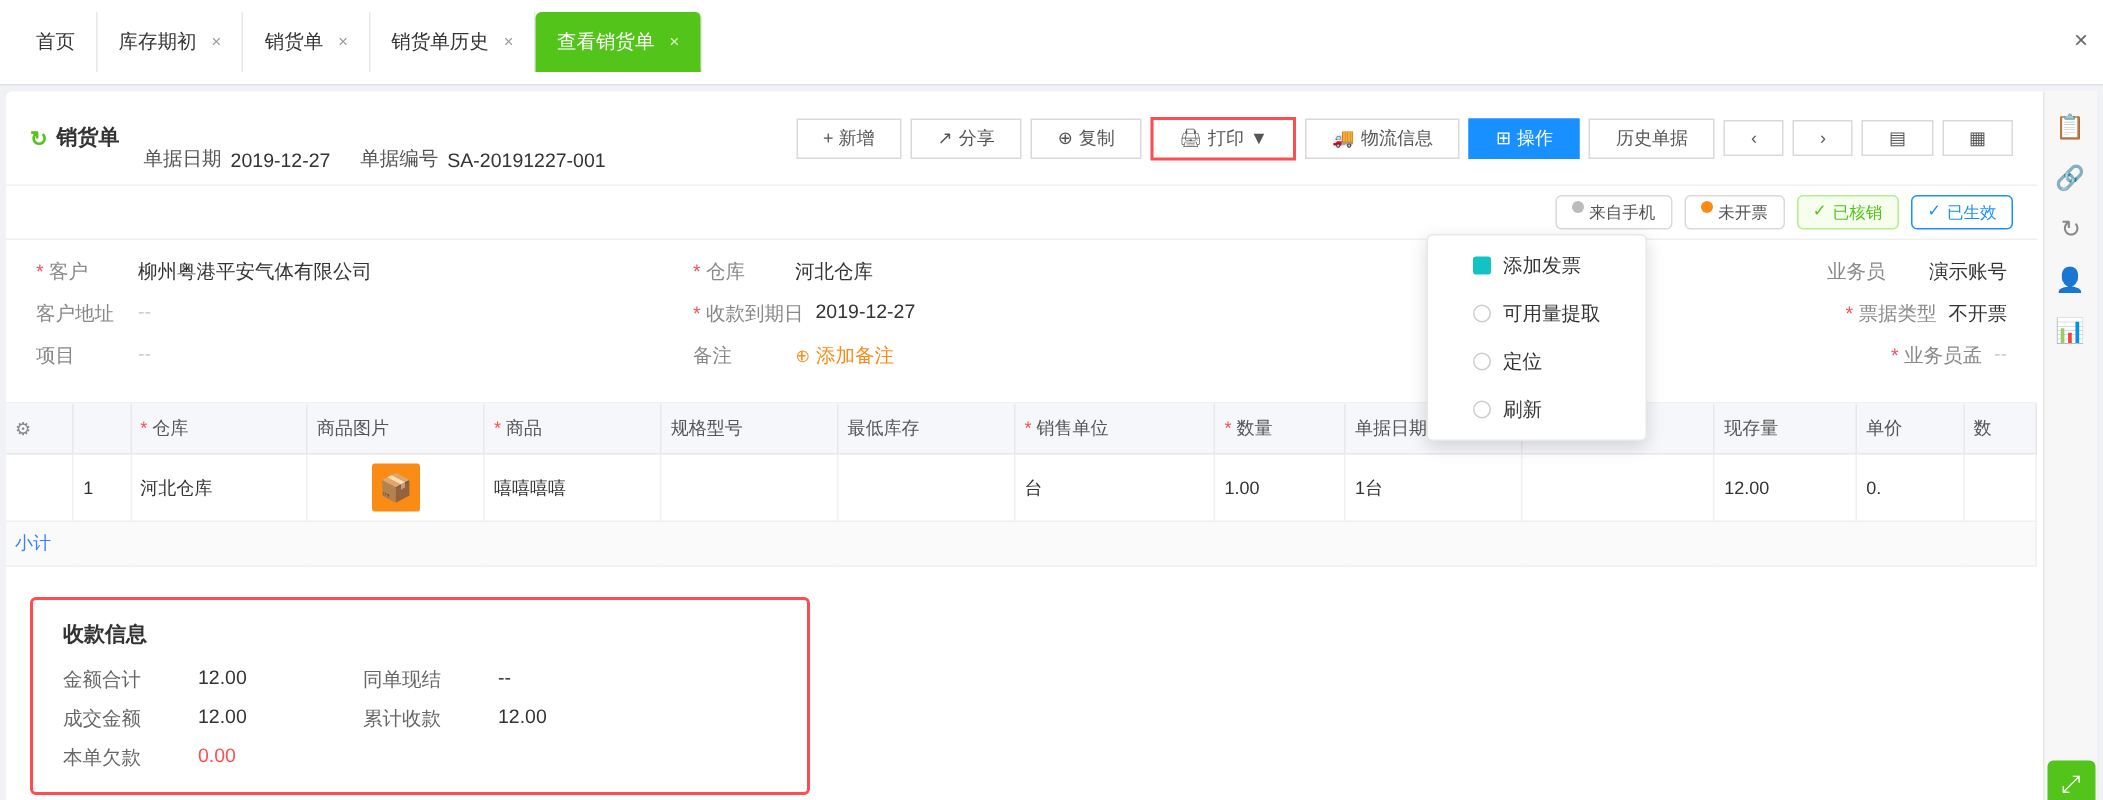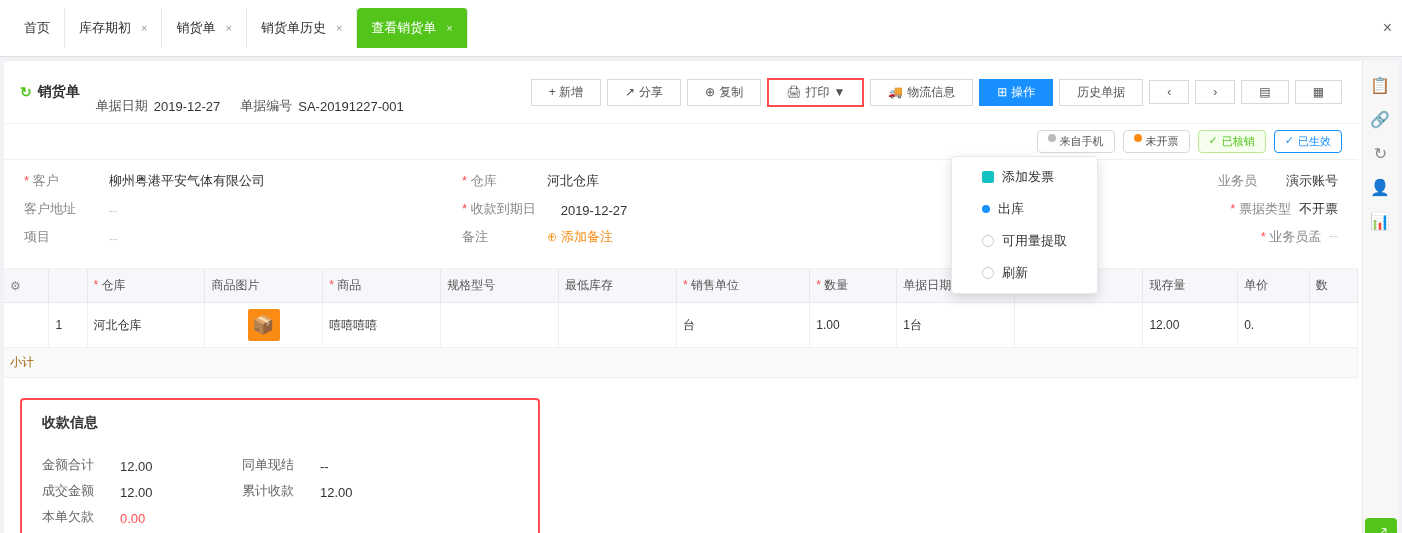--- a/index.html
+++ b/index.html
@@ -45,51 +45,51 @@
     .dot-gray { background: #bbb; }
     .dot-orange { background: #fa8c16; }
     .tag-green { background: #f6ffed; color: #52c41a; border: 1px solid #b7eb8f; }
     .tag-blue-outline { background: #fff; color: #1890ff; border: 1px solid #1890ff; }
 
     
     .form-section {
       padding: 12px 20px; border-bottom: 1px solid #f0f0f0;
     }
     .form-row { display: flex; align-items: center; margin-bottom: 10px; gap: 0; }
-    .form-field { display: flex; align-items: flex-end; flex: 1; gap: 25px; min-width: 0; }
+    .form-field { display: flex; align-items: flex-start; flex: 1; gap: 8px; min-width: 0; }
     .form-label { color: #888; white-space: nowrap; font-size: 13px; min-width: 60px; }
     .form-label.required::before { content: "* "; color: #ff4d4f; }
     .form-value { color: #333; font-size: 13px; }
     .form-value-dash { color: #ccc; }
     .business-section { display: flex; flex: 1; justify-content: flex-end; gap: 8px; }
 
     
     .table-wrap { overflow-x: auto; }
     table { width: 100%; border-collapse: collapse; font-size: 12px; }
     thead tr { background: #f5f7fa; }
     th {
       padding: 8px 6px; text-align: left; border-bottom: 1px solid #e8e8e8;
       border-right: 1px solid #e8e8e8; white-space: nowrap; color: #555; font-weight: 500;
     }
     td {
       padding: 6px 6px; border-bottom: 1px solid #f0f0f0; border-right: 1px solid #f0f0f0;
       white-space: nowrap;
     }
-    tr.subtotal td { background: #fafafa; color: #a16207; }
+    tr.subtotal td { background: #fafafa; color: #3b82f6; }
     .gear-icon { color: #888; cursor: pointer; }
     th.required-col::before { content: "* "; color: #ff4d4f; }
 
     
     .payment-box {
       margin: 12px 16px; border: 2px solid #ff4d4f; border-radius: 4px; padding: 14px 20px;
       display: inline-block; min-width: 520px; background: #fff;
     }
-    .payment-title { font-weight: bold; font-size: 14px; margin-bottom: 24px; }
+    .payment-title { font-weight: bold; font-size: 14px; margin-bottom: 12px; }
     .payment-grid { display: grid; grid-template-columns: 200px 200px; gap: 8px 0; }
-    .payment-row { display: flex; align-items: flex-end; gap: 8px; }
+    .payment-row { display: flex; align-items: flex-start; gap: 20px; }
     .payment-label { color: #666; min-width: 70px; }
     .payment-value { color: #333; }
     .payment-value-red { color: #ff4d4f; }
 
     
     .dropdown-menu {
       position: absolute; right: 300px; top: 95px; background: #fff; border: 1px solid #e8e8e8;
       border-radius: 4px; box-shadow: 0 4px 12px rgba(0,0,0,0.15); z-index: 100; min-width: 120px;
       padding: 4px 0;
     }
@@ -349,26 +349,26 @@
       </div>
 
     </div>
 
     <div class="dropdown-menu">
       <div class="dropdown-item">
         <span class="dropdown-square sq-teal"></span>
         <span>添加发票</span>
       </div>
       <div class="dropdown-item">
-        <span class="dropdown-dot dot-blue2"></span>
-        <span>出库</span>
+        <span style="width:12px;height:12px;border:1px solid #ccc;border-radius:50%;display:inline-block;"></span>
+        <span>可用量提取</span>
       </div>
       <div class="dropdown-item">
         <span style="width:12px;height:12px;border:1px solid #ccc;border-radius:50%;display:inline-block;"></span>
-        <span>可用量提取</span>
+        <span>定位</span>
       </div>
       <div class="dropdown-item">
         <span style="width:12px;height:12px;border:1px solid #ccc;border-radius:50%;display:inline-block;"></span>
         <span>刷新</span>
       </div>
     </div>
 
     <div class="right-sidebar">
       <div class="sidebar-icon">📋</div>
       <div class="sidebar-icon">🔗</div>

